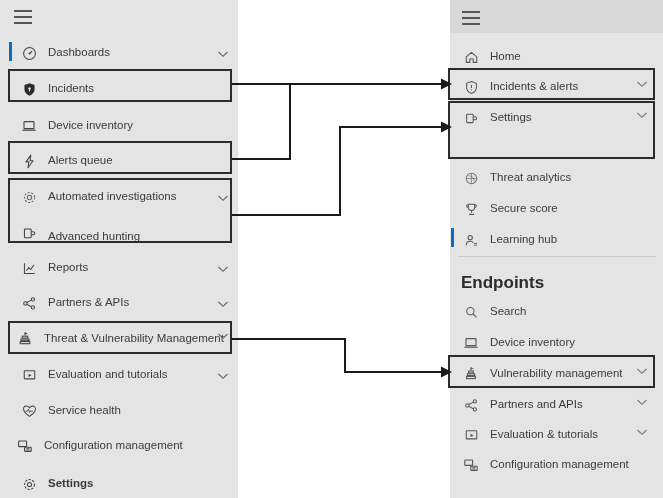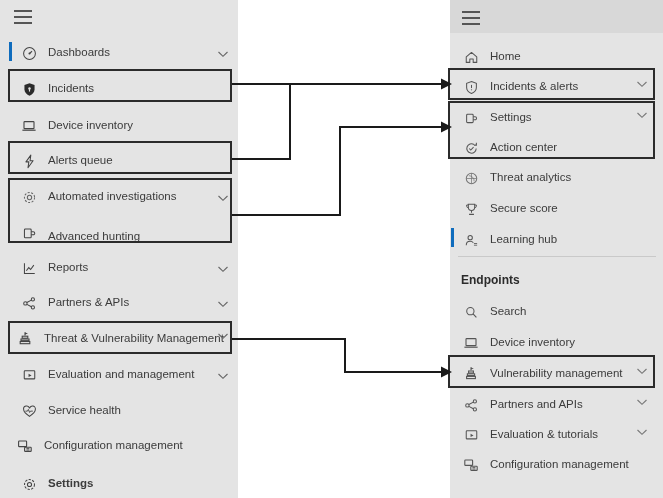--- a/index.html
+++ b/index.html
@@ -37,21 +37,21 @@
     justify-content:center;margin-right:10px;
   }
   .row .ico svg{display:block;}
   .row .lbl{line-height:1;}
   .chev{position:absolute;width:12px;height:12px;}
   .chev svg{display:block;}
 
   .accent{position:absolute;width:3px;background:#0f6cbd;}
 
   .section-title{
-    position:absolute;font-size:12px;color:#2b2b2b;font-weight:bold;
+    position:absolute;font-size:17px;color:#2b2b2b;font-weight:bold;
   }
 
   .divider{position:absolute;height:1px;background:#c9c9c9;}
 
   
   .hl{position:absolute;border:2px solid #2b2b2b;box-sizing:border-box;background:transparent;}
 
   
   #connectors{position:absolute;left:0;top:0;width:663px;height:498px;}
 </style>
@@ -190,21 +190,21 @@
       </svg>
   </div>
 
   <div class="row" style="left:20px;top:366px;">
     <span class="ico">
       <svg width="15" height="15" viewBox="0 0 16 16">
           <rect x="2.4" y="3" width="11.2" height="8.6" rx="0.8" fill="none" stroke="#444" stroke-width="1.1"></rect>
           <path d="M7 6.2 L10.2 7.9 L7 9.6 Z" fill="#444"></path>
         </svg>
     </span>
-    <span class="lbl">Evaluation and management</span>
+    <span class="lbl">Evaluation and tutorials</span>
   </div>
   <div class="chev" style="left:217px;top:370px;">
     <svg width="12" height="12" viewBox="0 0 12 12">
         <path d="M1.5 4 L6 8.3 L10.5 4" fill="none" stroke="#666" stroke-width="1.1"></path>
       </svg>
   </div>
 
   <div class="row" style="left:20px;top:402px;">
     <span class="ico">
       <svg width="15" height="15" viewBox="0 0 16 16">
@@ -283,30 +283,20 @@
         </svg>
     </span>
     <span class="lbl">Settings</span>
   </div>
   <div class="chev" style="left:636px;top:109px;">
     <svg width="12" height="12" viewBox="0 0 12 12">
         <path d="M1.5 4 L6 8.3 L10.5 4" fill="none" stroke="#777" stroke-width="1.1"></path>
       </svg>
   </div>
 
-  <div class="row" style="left:462px;top:139px;">
-    <span class="ico">
-      <svg width="15" height="15" viewBox="0 0 16 16">
-          <path d="M13 8 A5 5 0 1 1 10.6 3.7" fill="none" stroke="#555" stroke-width="1.1"></path>
-          <path d="M13.2 1.8 V4.4 H10.6" fill="none" stroke="#555" stroke-width="1.1"></path>
-          <path d="M5.6 8 L7.2 9.6 L10.2 6.5" fill="none" stroke="#555" stroke-width="1.1"></path>
-        </svg>
-    </span>
-    <span class="lbl">Action center</span>
-  </div>
 
   <div class="row" style="left:462px;top:169px;align-items:center;">
     <span class="ico">
       <svg width="15" height="15" viewBox="0 0 16 16">
           <circle cx="8" cy="8" r="5.6" fill="none" stroke="#777" stroke-width="1.1"></circle>
           <path d="M8 2.4 v11.2 M2.5 8 h11" stroke="#777" stroke-width="0.8"></path>
           <path d="M5.2 5 A5.6 5.6 0 0 1 10.8 11" fill="none" stroke="#777" stroke-width="0.8"></path>
         </svg>
     </span>
     <span class="lbl">Threat analytics</span>

